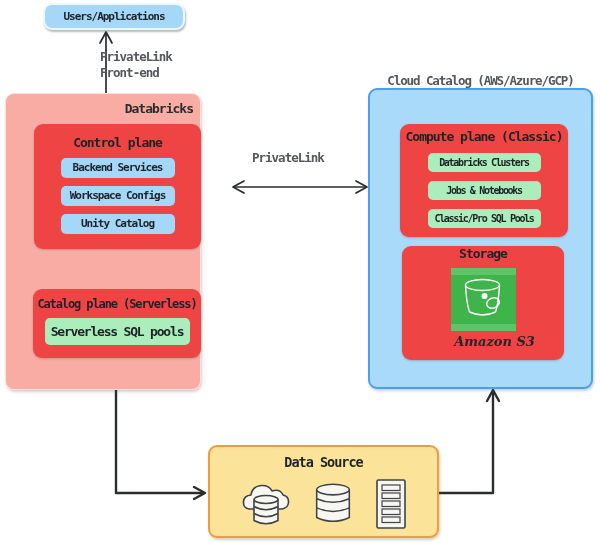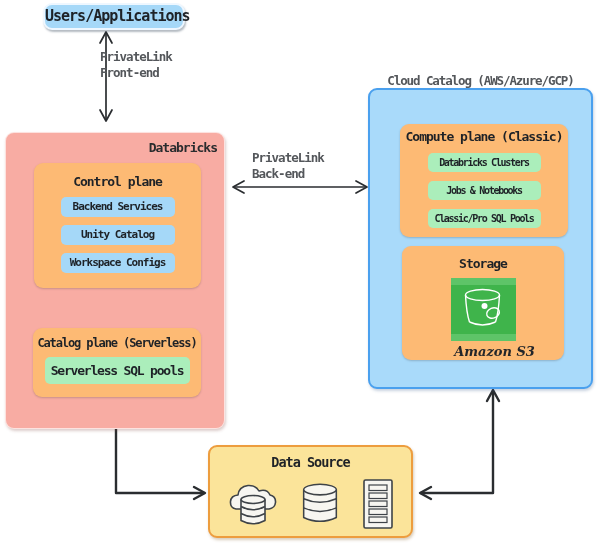--- a/index.html
+++ b/index.html
@@ -12,64 +12,63 @@
   .canvas *{box-sizing:border-box;}
   .abs{position:absolute;}
   svg.arrow-layer{position:absolute;left:0;top:0;width:600px;height:543px;pointer-events:none;}
 
   
   .users-node{
     left:43px;top:3px;width:142px;height:27px;
     background:var(--blue_chip,#A5D8F8);
     border:2px solid #eef7ff;border-radius:9px;
     box-shadow:1px 2px 2px rgba(40,60,80,.35);
-    font-weight:bold;font-size:15px;letter-spacing:-1px;
+    font-weight:bold;font-size:11px;letter-spacing:-1px;
     line-height:23px;text-align:center;
   }
 
   
   .edge-label{
     font-weight:bold;font-size:12.5px;letter-spacing:-1px;
     color:var(--text_gray,#54575B);line-height:16px;
   }
 
   
   .panel{border-radius:9px;}
   .panel.pink{
-    left:5px;top:93px;width:220px;height:297px;
+    left:5px;top:93px;width:196px;height:297px;
     background:var(--pink,#F8ACA3);
     border:1px solid rgba(255,255,255,.65);
     box-shadow:1px 2px 3px rgba(120,60,50,.25);
-    margin-top:39px;
   }
   .panel.blue{
     left:368px;top:88px;width:225px;height:301px;
     background:var(--blue_panel,#A9DAFA);
     border:2px solid var(--blue_panel_border,#4AA0EE);
     box-shadow:1px 2px 3px rgba(40,80,130,.25);
   }
   .panel.yellow{
-    left:208px;top:445px;width:205px;height:93px;
+    left:208px;top:445px;width:231px;height:93px;
     background:var(--yellow_panel,#FBE49A);
     border:2px solid var(--yellow_border,#ED9D3E);
     box-shadow:1px 2px 3px rgba(130,90,30,.3);
   }
   .panel-label{
     position:absolute;font-weight:bold;font-size:13px;letter-spacing:-1px;
   }
   .panel-label.databricks{right:7px;top:7px;color:#2a2c2e;}
   .cloud-label{
     left:368px;top:73px;width:225px;text-align:center;
     font-weight:bold;font-size:12.5px;letter-spacing:-1.1px;
     color:var(--text_gray,#54575B);
   }
 
   
   .card{
-    position:absolute;background:#fdba74;border-radius:9px;
+    position:absolute;background:#ef4444;border-radius:9px;
     box-shadow:0 1px 2px rgba(60,60,60,.25);
   }
   .card-title{
     text-align:center;font-weight:bold;font-size:13px;letter-spacing:-1px;
   }
   .chip{
     position:relative;margin:0 auto;text-align:center;font-weight:bold;border-radius:5px;
   }
   .chip.blue{background:var(--blue_chip,#A5D8F8);width:114px;height:20px;
     font-size:11px;letter-spacing:-1px;line-height:20px;text-align:center;}
@@ -82,21 +81,21 @@
   .card.control .card-title{padding-top:11px;}
   .card.control .chip{margin-top:8px;}
   .card.serverless{left:27px;top:195px;width:168px;height:69px;}
   .card.serverless .card-title{padding-top:8px;font-size:12px;letter-spacing:-1.1px;}
   .card.serverless .chip{margin-top:7px;}
 
   .card.classic{left:30px;top:34px;width:168px;height:113px;}
   .card.classic .card-title{padding-top:5px;}
   .card.classic .chip{margin-top:9px;}
   .card.storage{left:32px;top:156px;width:162px;height:114px;}
-  .card.storage .card-title{padding-top:10px;}
+  .card.storage .card-title{}
   .s3-icon{display:block;margin:7px auto 0;}
   .s3-label{
     text-align:center;font-family:"DejaVu Serif","Liberation Serif",serif;
     font-style:italic;font-weight:bold;font-size:13px;letter-spacing:0;
     margin-top:3px;color:#23262a;padding-left:23px;
   }
 
   .ds-title{text-align:center;font-weight:bold;font-size:13.5px;letter-spacing:-1px;padding-top:7px;}
   .ds-icons{
     position:absolute;left:0;top:28px;width:100%;height:58px;
@@ -149,33 +148,32 @@
     <div>PrivateLink</div>
     <div>Front-end</div>
   </div>
 
   <div class="abs panel pink">
     <div class="panel-label databricks">Databricks</div>
 
     <div class="card control">
       <div class="card-title">Control plane</div>
       <div class="chip blue">Backend Services</div>
+      <div class="chip blue">Workspace Configs</div>
       <div class="chip blue">Unity Catalog</div>
-      <div class="chip blue">Workspace Configs</div>
     </div>
 
     <div class="card serverless">
       <div class="card-title">Catalog plane (Serverless)</div>
       <div class="chip green-lg">Serverless SQL pools</div>
     </div>
   </div>
 
   <div class="abs edge-label" style="left:252px;top:150px;width:96px;">
     <div>PrivateLink</div>
-    <div>Back-end</div>
   </div>
 
   <div class="abs cloud-label">Cloud Catalog (AWS/Azure/GCP)</div>
 
   <div class="abs panel blue">
 
     <div class="card classic">
       <div class="card-title">Compute plane (Classic)</div>
       <div class="chip green-sm">Databricks Clusters</div>
       <div class="chip green-sm">Jobs &amp; Notebooks</div>

